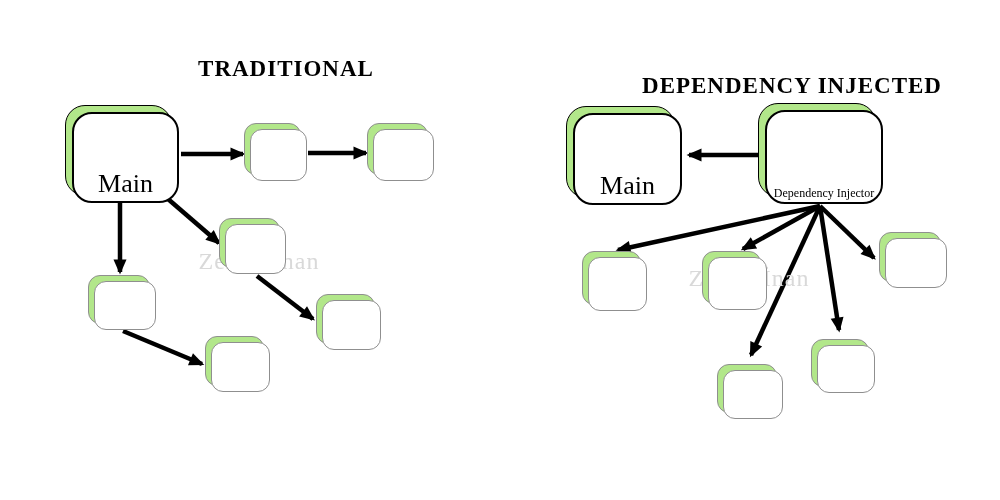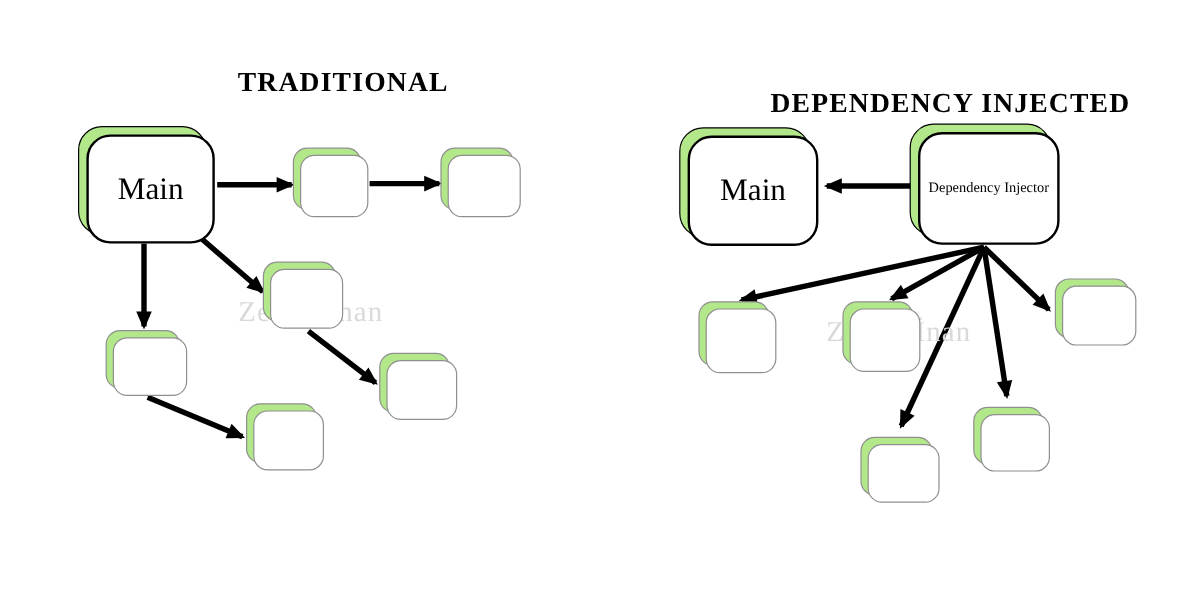--- a/index.html
+++ b/index.html
@@ -46,21 +46,21 @@
     width: 100%; height: 100%;
     background: #b2e78a;
     box-sizing: border-box;
   }
   .node .face {
     position: absolute;
     inset: 0;
     background: #ffffff;
     box-sizing: border-box;
     display: flex;
-    align-items: center;
+    align-items: flex-end;
     justify-content: center;
     text-align: center;
   }
   .node.large .shadow { left: -7px; top: -7px; border: 1.5px solid #000000; border-radius: 20px; }
   .node.large .face   { border: 2px solid #000000; border-radius: 20px; }
   .node.small .shadow { left: -6px; top: -6px; border: 1px solid #8f8f8f; border-radius: 12px; }
   .node.small .face   { border: 1px solid #8f8f8f; border-radius: 12px; }
   .node .label {
     color: #000000;
     line-height: 1.3;

